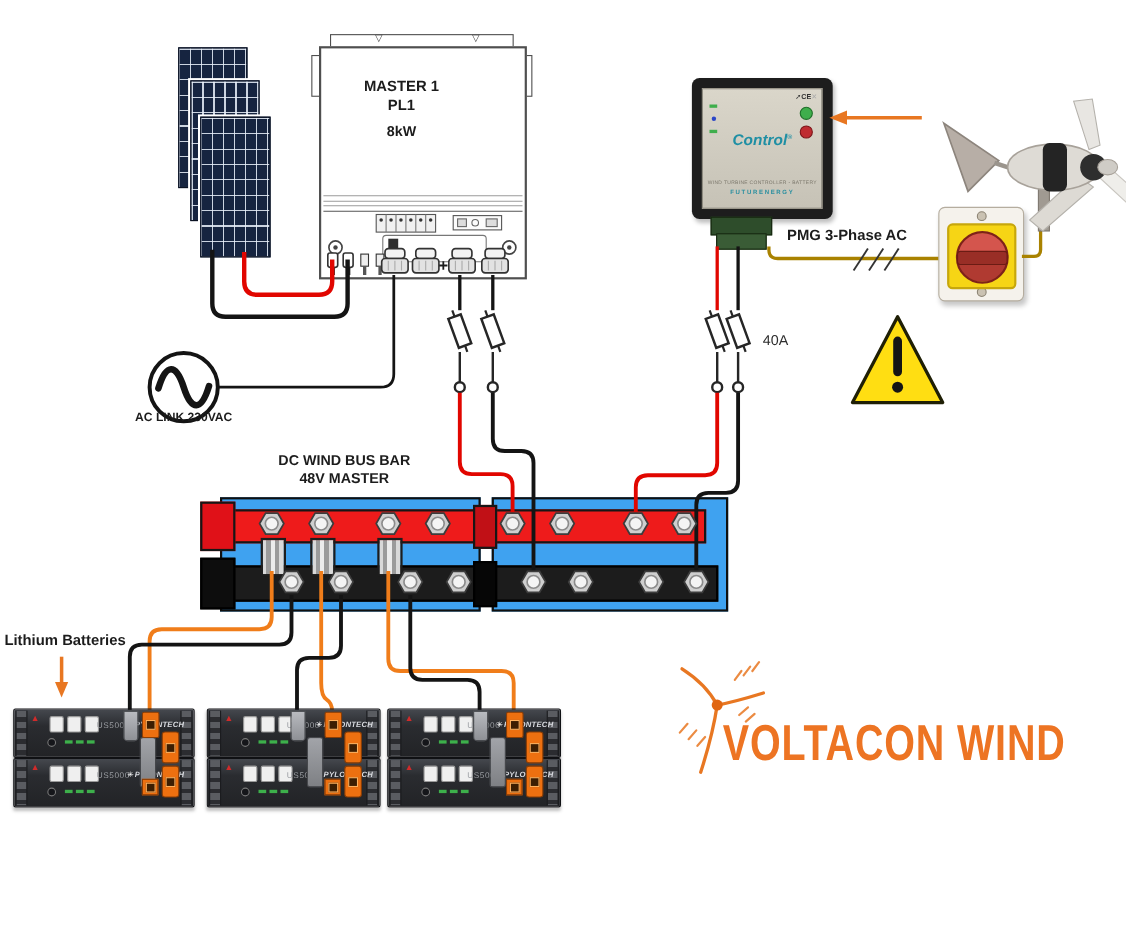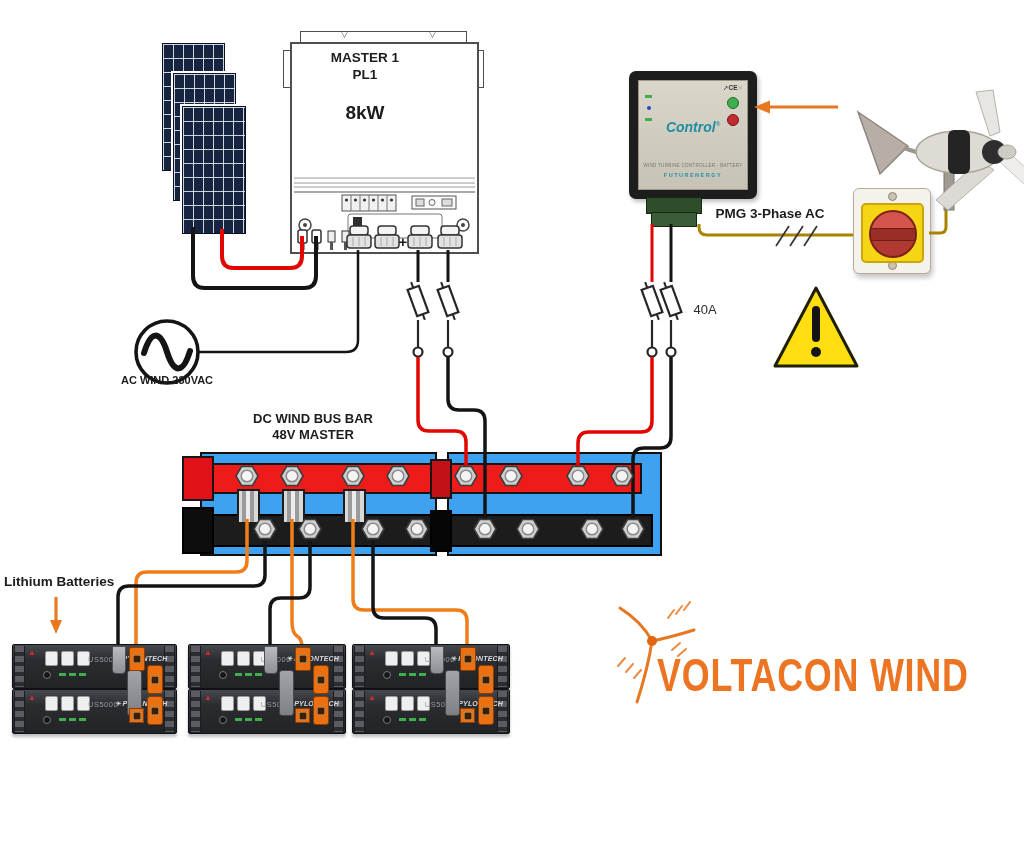--- a/index.html
+++ b/index.html
@@ -146,25 +146,25 @@
           <line x1="101" y1="193" x2="101" y2="202"></line>
       <line x1="122" y1="193" x2="122" y2="202"></line>
           <line x1="128" y1="193" x2="128" y2="202"></line>
           <line x1="134" y1="193" x2="134" y2="202"></line>
       <line x1="152" y1="193" x2="152" y2="202"></line>
           <line x1="158" y1="193" x2="158" y2="202"></line>
           <line x1="164" y1="193" x2="164" y2="202"></line>
         </g>
     </svg>
   </div>
-  <div class="lbl" style="left:290px;top:50px;width:150px;font-size:13.5px">
+  <div class="lbl" style="left:290px;top:71px;width:150px;font-size:13.5px">
     <div>MASTER 1</div>
     <div>PL1</div>
   </div>
-  <div class="lbl" style="left:290px;top:101px;width:150px;font-size:19px">8kW</div>
+  <div class="lbl" style="left:290px;top:112px;width:150px;font-size:13px">8kW</div>
   <div class="lbl" style="left:395px;top:233px;width:16px;font-size:15px">+</div>
 
   <div id="ctrl">
     <div class="panelface">
       <div class="abs" style="right:4px;top:3px;font-size:6.5px;color:#333">
         <span>➚</span><b>CE</b><span style="color:#aaa">✕</span>
       </div>
       <div class="ledround" style="right:8px;top:16px;width:10px;height:10px;background:#3fae4c;border:1px solid #1f7029"></div>
       <div class="ledround" style="right:8px;top:33px;width:10px;height:10px;background:#bf2b31;border:1px solid #7c1418"></div>
       <div class="tinybar" style="left:6px;top:14px;width:7px;height:3px"></div>
@@ -459,21 +459,21 @@
       </div>
     <div class="cos" style="left:108px">
         <i></i>
       </div>
   </div>
 
   <div class="lbl" style="left:762px;top:64px;width:200px;font-size:14.5px">
   </div>
   <div class="lbl" style="left:702px;top:206px;width:136px;font-size:13.5px">PMG 3-Phase AC</div>
   <div class="lbl" style="left:678px;top:302px;width:54px;font-size:13px;font-weight:normal;color:#2e2e2e">40A</div>
-  <div class="lbl" style="left:105px;top:374px;width:124px;font-size:11px">AC WIND 230VAC</div>
+  <div class="lbl" style="left:105px;top:374px;width:124px;font-size:11px">AC LINK 230VAC</div>
   <div class="lbl" style="left:233px;top:411px;width:160px;font-size:13px">
     <div>DC WIND BUS BAR</div>
     <div>48V MASTER</div>
   </div>
   <div class="lbl" style="left:4px;top:574px;width:140px;font-size:13.5px;text-align:left">Lithium Batteries</div>
   <div id="logotext">VOLTACON WIND</div>
 
 </div>
 
 </body></html>

